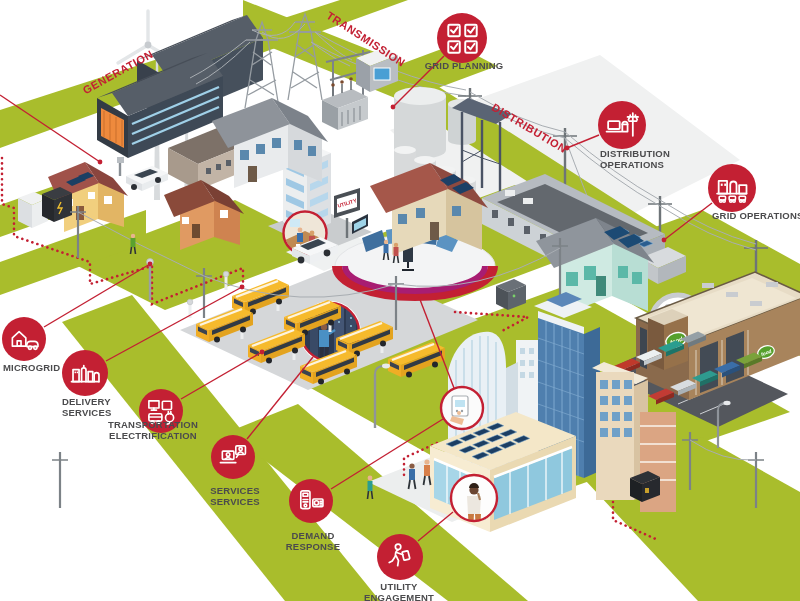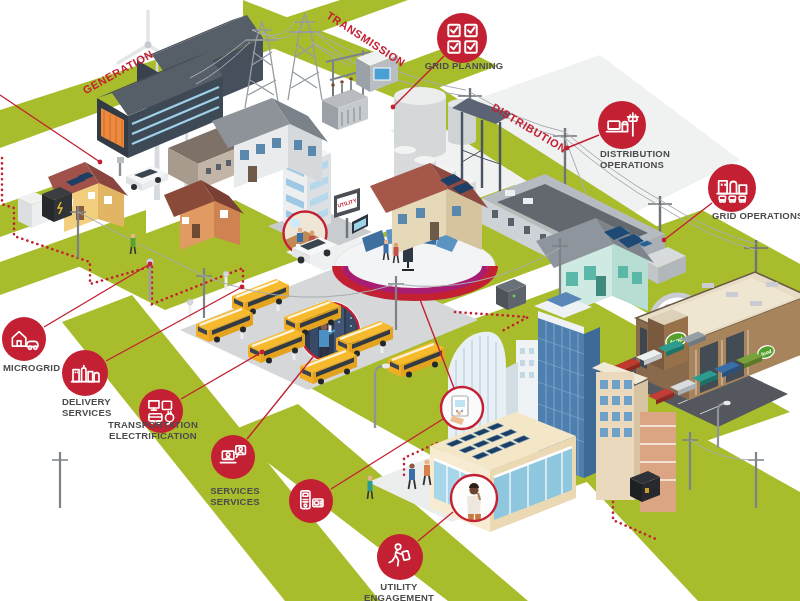--- a/index.html
+++ b/index.html
@@ -905,20 +905,24 @@
   <svg viewBox="0 0 32 32" fill="none" stroke="#fff" stroke-width="1.7" stroke-linecap="round" stroke-linejoin="round">
     <rect x="5" y="5" width="9.5" height="18.5" rx="2"></rect>
     <rect x="7.3" y="7.5" width="5" height="3.2"></rect>
     <path d="M7.3,14 h5 M7.3,16.5 h5"></path>
     <circle cx="9.8" cy="20.3" r="1.4"></circle>
     <rect x="17.5" y="13.5" width="10.5" height="8" rx="1"></rect>
     <circle cx="21.3" cy="17.5" r="2.2"></circle>
     <path d="M25,15.8 h2 M25,17.8 h2 M25,19.8 h2"></path>
   </svg>
 </div>
+<div class="badge-label center" style="left:263px;top:530px;width:100px;">
+  <span>DEMAND</span>
+  <span>RESPONSE</span>
+</div>
 
 <div class="badge-circle" style="left:377px;top:534px;width:46px;height:46px;">
   <svg viewBox="0 0 32 32" fill="none" stroke="#fff" stroke-width="1.7" stroke-linecap="round" stroke-linejoin="round">
     <circle cx="14" cy="5.8" r="2.7"></circle>
     <path d="M14,8.8 q-2.6,1.4 -2.6,4.6 l0,1.2"></path>
     <path d="M12.6,11.5 l6.2,2.2"></path>
     <rect x="18.8" y="10.2" width="6" height="8.4" rx="0.8" transform="rotate(-14 21.8 14.4)"></rect>
     <path d="M11.6,14.6 l-3.4,5.2 -3,1.6"></path>
     <path d="M12.2,15 l2.2,4.6 -0.8,5"></path>
   </svg>

